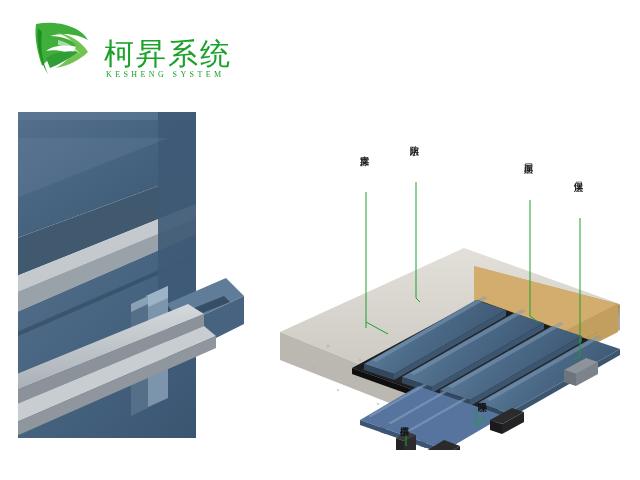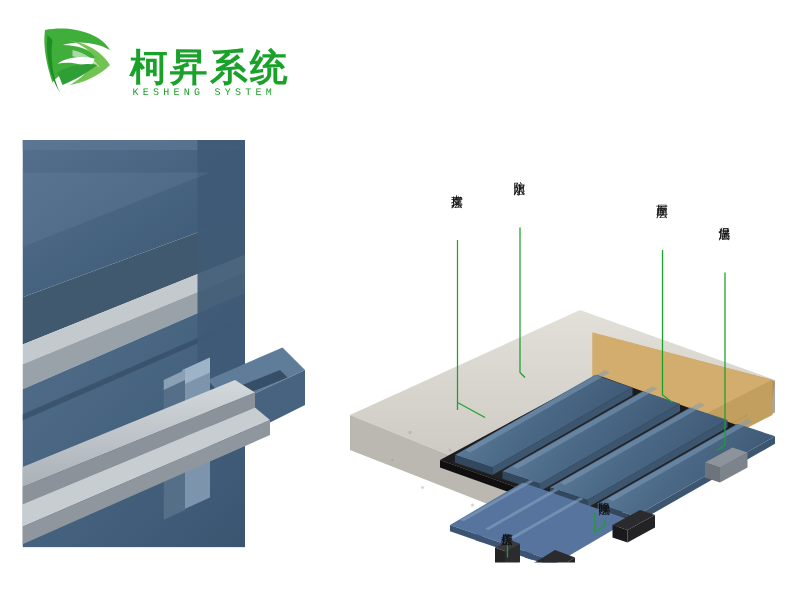--- a/index.html
+++ b/index.html
@@ -35,34 +35,34 @@
     left: 0;
     top: 0;
     width: 66px;
     height: 62px;
   }
   .logo-text {
     position: absolute;
     left: 76px;
     top: 16px;
     font-size: 30px;
-    font-weight: bold;
+    font-weight: normal;
     letter-spacing: 2px;
     color: #1aa12a;
     font-family: "DejaVu Sans", sans-serif;
     white-space: nowrap;
   }
   .logo-sub {
     position: absolute;
     left: 78px;
     top: 52px;
     font-size: 8px;
     letter-spacing: 3.4px;
     color: #1aa12a;
-    font-family: Liberation Mono, monospace;
+    font-family: Liberation Serif, serif;
     white-space: nowrap;
   }
 
   
   .left-photo {
     position: absolute;
     left: 18px;
     top: 108px;
     width: 242px;
     height: 330px;

